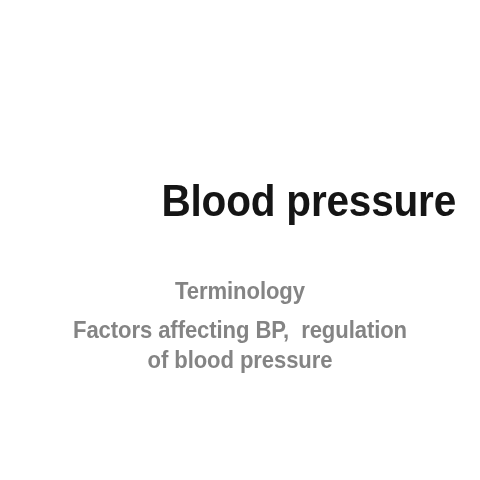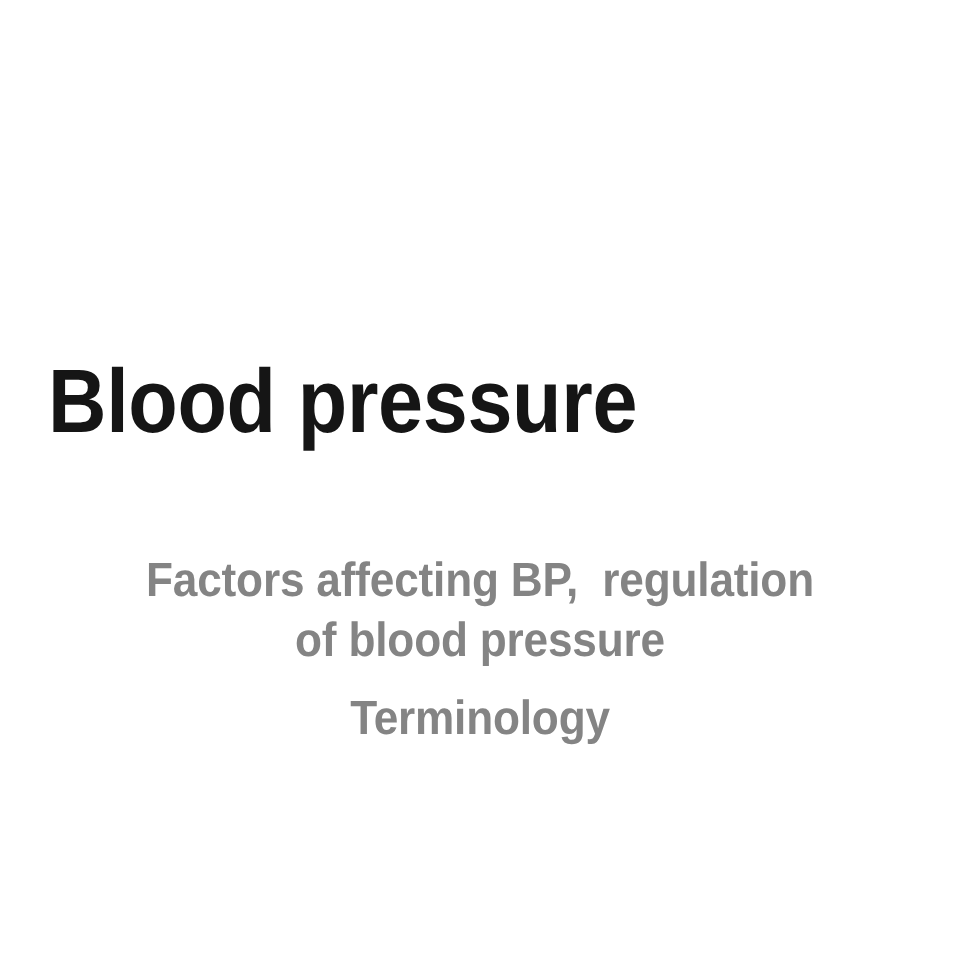--- a/index.html
+++ b/index.html
@@ -29,21 +29,21 @@
     align-items: center;
     justify-content: flex-start;
   }
 
   
   .title-block {
     position: absolute;
     left: 0;
     right: 0;
     top: 178px;
-    text-align: left;
+    text-align: right;
   }
 
   .slide-title {
     display: block;
     margin: 0;
     padding: 0;
     color: #151515;
     font-family: "Liberation Sans Narrow", "Liberation Sans", "DejaVu Sans Condensed", sans-serif;
     font-size: 45px;
     font-weight: 700;
@@ -92,23 +92,23 @@
 
 <div class="slide">
 
   <div class="title-block">
     <h1 class="slide-title">Blood pressure</h1>
   </div>
 
   <div class="subtitle-block">
 
     <div class="subtitle-para">
-      <span class="subtitle-line">Factors affecting BP,  regulation</span>
-      <span class="subtitle-line">of blood pressure</span>
+      <span class="subtitle-line">Terminology</span>
     </div>
 
     <div class="subtitle-para">
-      <span class="subtitle-line">Terminology</span>
+      <span class="subtitle-line">Factors affecting BP,  regulation</span>
+      <span class="subtitle-line">of blood pressure</span>
     </div>
 
   </div>
 
 </div>
 
 </body></html>

